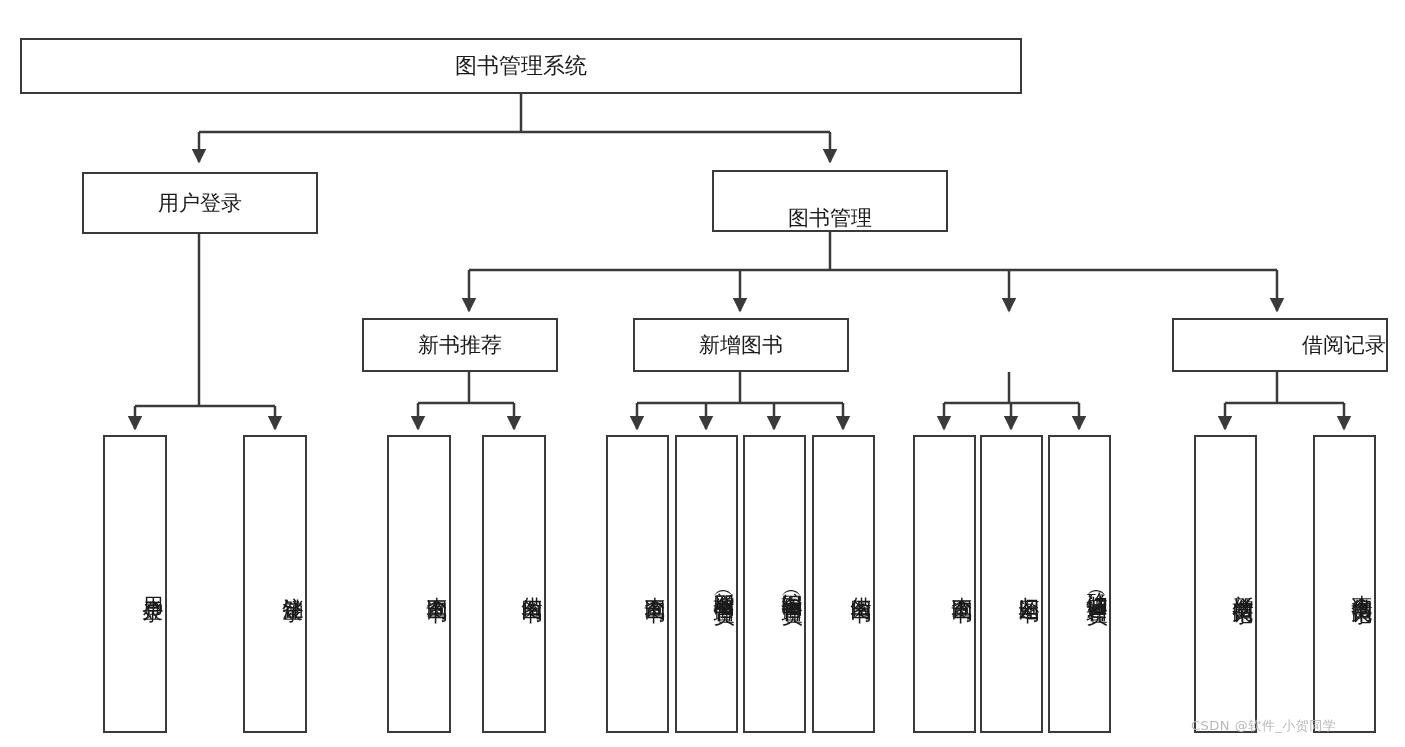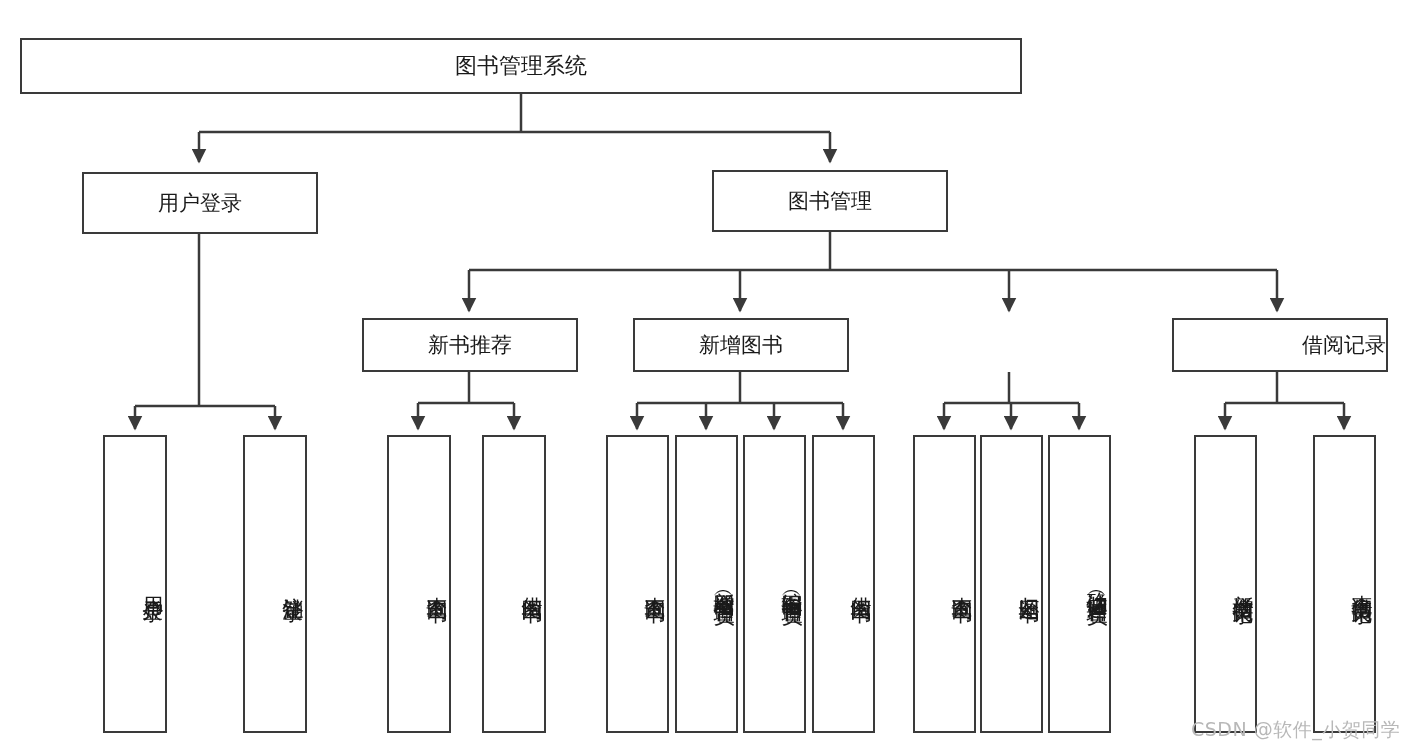--- a/index.html
+++ b/index.html
@@ -54,21 +54,21 @@
     align-items: flex-start;
     justify-content: center;
   }
   .node.v .vlabel {
     writing-mode: vertical-rl;
     text-orientation: upright;
     display: block;
   }
   .watermark {
     position: absolute;
-    font-size: 19px;
+    font-size: 13px;
     color: #b8b8b8;
     white-space: nowrap;
     letter-spacing: 0.5px;
   }
 </style>
 </head>
 <body>
 
 <div id="canvas">
 
@@ -122,25 +122,25 @@
     </g>
   </svg>
 
   <div class="node root" style="left:20px; top:12px; width:1002px; height:56px;">
     <span>图书管理系统</span>
   </div>
 
   <div class="node h" style="left:82px; top:172px; width:236px; height:62px;">
     <span>用户登录</span>
   </div>
-  <div class="node h" style="left:712px; top:170px; width:236px; height:62px;">
+  <div class="node h" style="left:712px; top:170px; width:236px; height:62px;align-items:flex-end;">
     <span>图书管理</span>
   </div>
 
-  <div class="node h" style="left:362px; top:318px; width:216px; height:54px;">
+  <div class="node h" style="left:362px; top:318px; width:196px; height:54px;">
     <span>新书推荐</span>
   </div>
   <div class="node h" style="left:633px; top:318px; width:216px; height:54px;">
     <span>新增图书</span>
   </div>
   <div class="node h" style="left:1172px; top:318px; width:216px; height:54px;justify-content:flex-end;">
     <span>借阅记录</span>
   </div>
 
   <div class="node v" style="left:103px; top:435px; width:64px; height:298px;">

